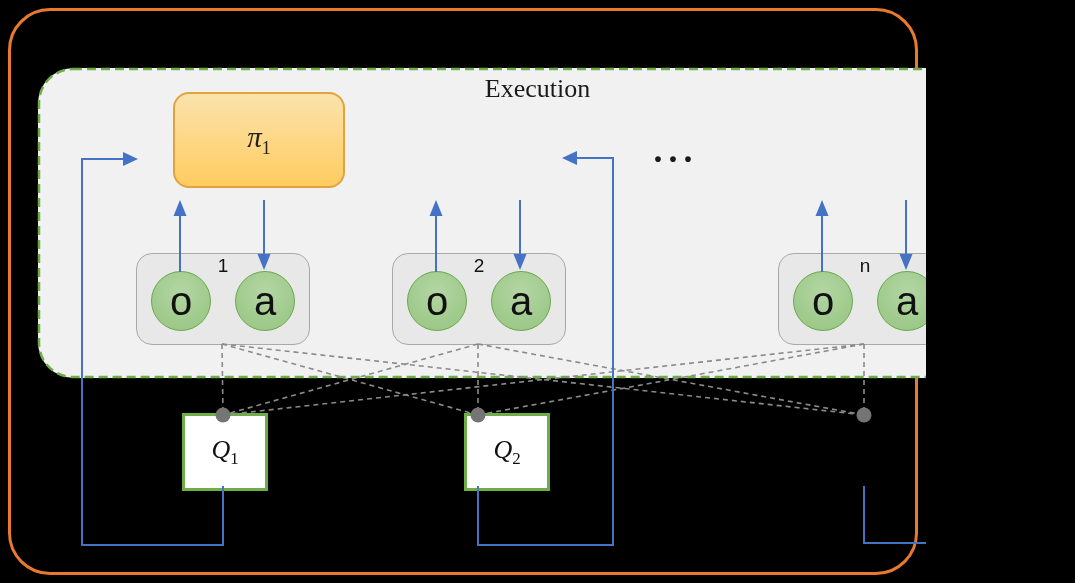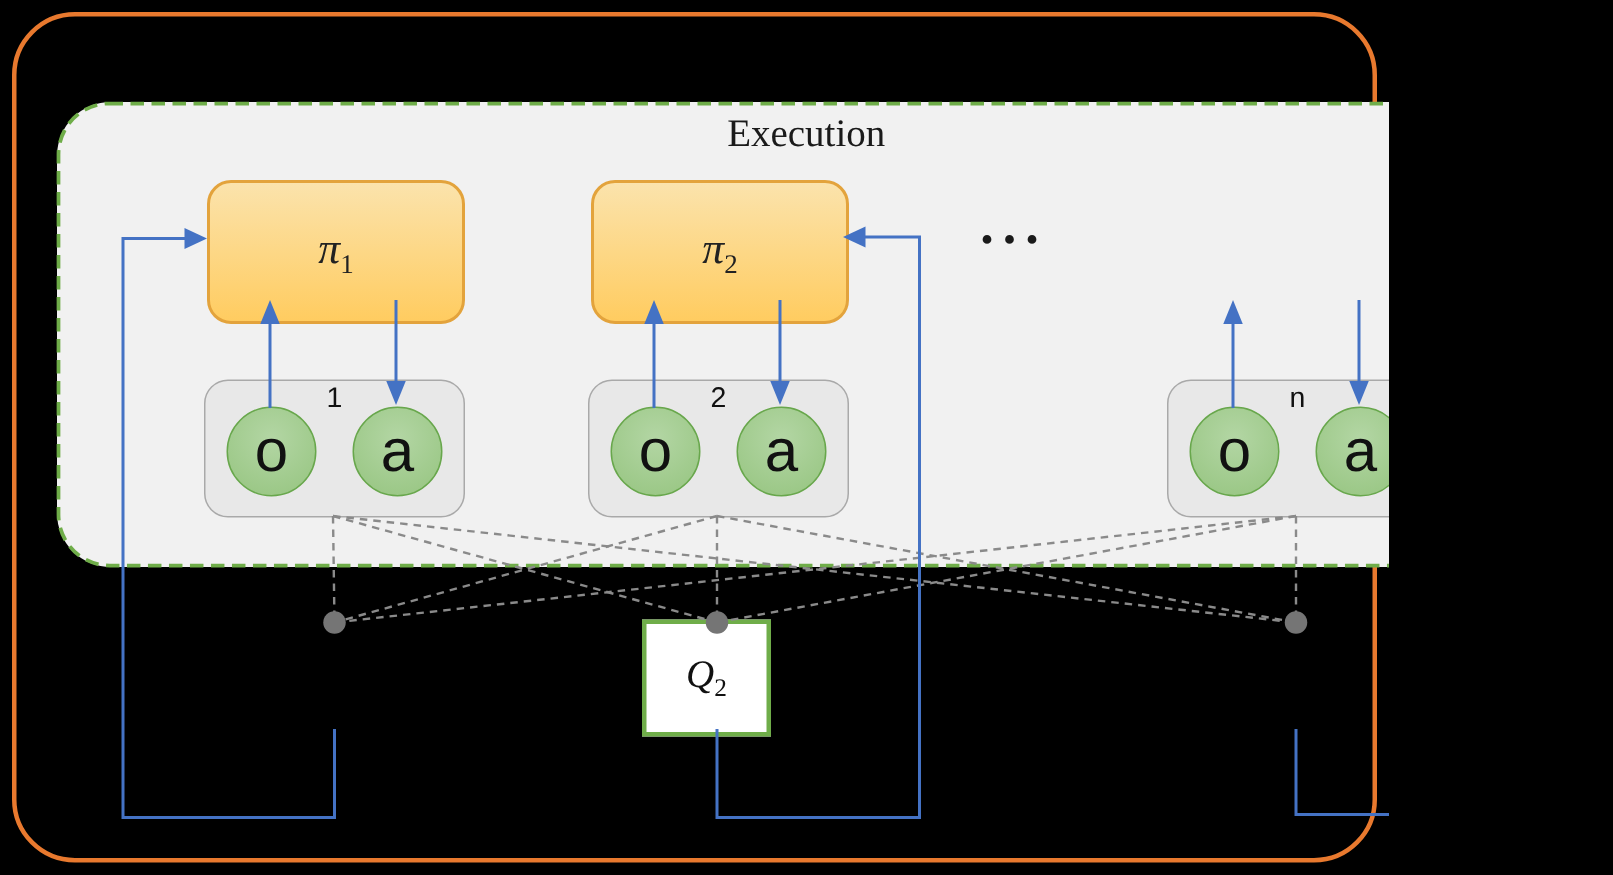--- a/index.html
+++ b/index.html
@@ -11,23 +11,23 @@
   }
   html,body{margin:0;padding:0;background:#000;}
   .stage{position:relative;width:926px;height:583px;background:#000;overflow:hidden;
          font-family:"Liberation Sans",sans-serif;}
   .frame{position:absolute;left:8px;top:8px;right:8px;bottom:8px;border:3.5px solid var(--frame-orange);
          border-radius:42px;}
   .panel{position:absolute;left:38px;top:68px;width:999px;height:310px;background:var(--panel-fill);
          border-radius:36px;}
   .exec-title{position:absolute;left:38px;top:74px;width:999px;text-align:center;
          font-family:"Liberation Serif",serif;font-size:26px;color:var(--ink);}
-  .pi-box{position:absolute;top:120px;width:168px;height:92px;border-radius:16px;
+  .pi-box{position:absolute;top:92px;width:168px;height:92px;border-radius:16px;
          background:linear-gradient(180deg,var(--policy-top) 0%,var(--policy-bottom) 100%);
-         border:2px solid var(--policy-border);display:flex;align-items:center;justify-content:center;}
+         border:2px solid var(--policy-border);display:flex;align-items:center;justify-content:center;margin-left:35px;}
   .pi-label{font-family:"Liberation Serif",serif;font-size:29px;color:#222;}
   .pi-label i{font-style:italic;}
   .pi-label sub{font-size:0.62em;}
   .it{font-style:italic;}
   .oa-box{position:absolute;top:253px;width:172px;height:90px;border-radius:16px;
          background:var(--oa-fill);border:1.5px solid var(--oa-border);}
   .sup{position:absolute;left:0;top:1px;width:100%;text-align:center;font-size:19px;color:#111;}
   .circle{position:absolute;top:17px;width:58px;height:58px;border-radius:50%;
          background:radial-gradient(circle at 50% 35%,var(--circle-top),var(--circle-bottom));
          border:1.5px solid var(--circle-border);display:flex;align-items:center;justify-content:center;
@@ -61,34 +61,34 @@
   </div>
   <div class="oa-box" style="left:136px">
     <span class="sup">1</span>
     <div class="circle o">
         <span>o</span>
       </div>
     <div class="circle a">
         <span>a</span>
       </div>
   </div>
+  <div class="q-box" style="left:182px">
+    <span class="q-label"><i>Q</i><sub>1</sub></span>
+  </div>
 
-  <div class="pi-box" style="left:394px">
-    <span class="pi-label"><i>π</i><sub>2</sub></span>
-  </div>
   <div class="oa-box" style="left:392px">
     <span class="sup">2</span>
     <div class="circle o">
         <span>o</span>
       </div>
     <div class="circle a">
         <span>a</span>
       </div>
   </div>
-  <div class="q-box" style="left:428px">
+  <div class="q-box" style="left:464px">
     <span class="q-label"><i>Q</i><sub>2</sub></span>
   </div>
 
   <div class="ellipsis">...</div>
 
   <div class="oa-box" style="left:778px">
     <span class="sup">n</span>
     <div class="circle o">
         <span>o</span>
       </div>

